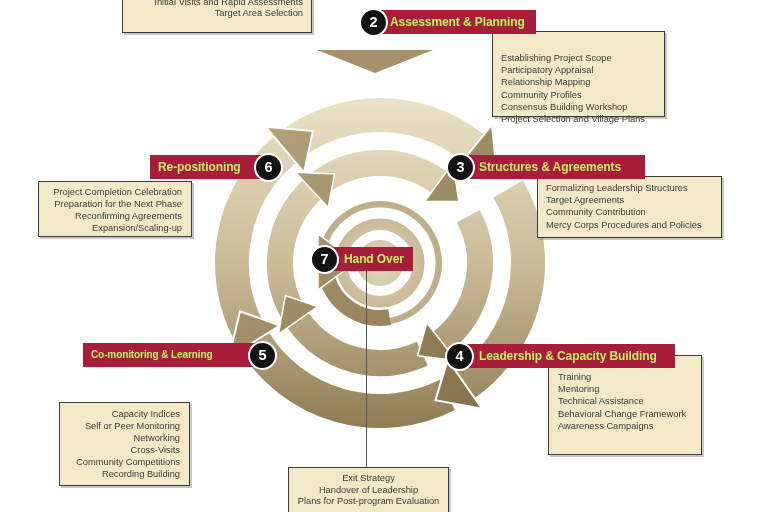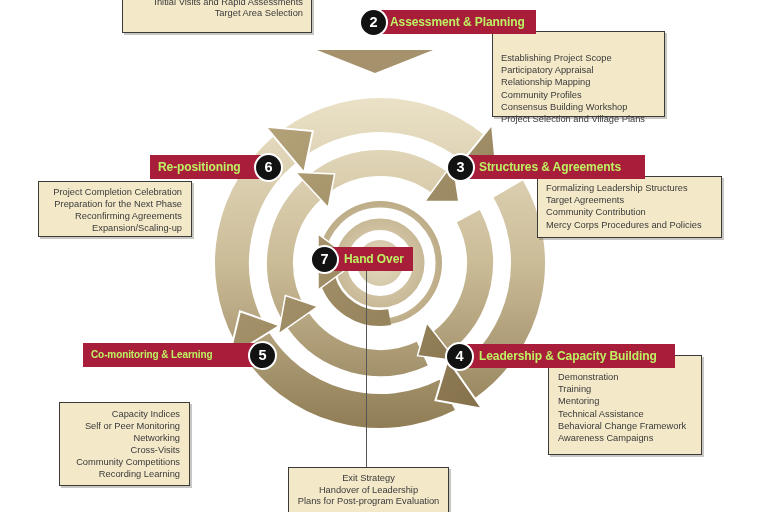--- a/index.html
+++ b/index.html
@@ -139,27 +139,26 @@
   </div>
 
   <div class="bar pad-r" style="left:83px;top:343px;width:180px;font-size:10px;">Co-monitoring &amp; Learning</div>
   <div class="badge" style="left:248px;top:341px;">5</div>
   <div class="box" style="left:59px;top:366px;width:131px;height:84px;padding:5px 9px;text-align:right;line-height:12px;margin-top:36px;">
     <div class="li">Capacity Indices</div>
     <div class="li">Self or Peer Monitoring</div>
     <div class="li">Networking</div>
     <div class="li">Cross-Visits</div>
     <div class="li">Community Competitions</div>
-    <div class="li">Recording Learning</div>
+    <div class="li">Recording Building</div>
   </div>
 
   <div class="bar pad-l" style="left:459px;top:344px;width:216px;">Leadership &amp; Capacity Building</div>
   <div class="badge" style="left:445px;top:342px;">4</div>
   <div class="box" style="left:548px;top:355px;width:154px;height:100px;padding:15px 9px 5px;text-align:left;line-height:12.2px;">
-    <div class="li">Demonstration</div>
     <div class="li">Training</div>
     <div class="li">Mentoring</div>
     <div class="li">Technical Assistance</div>
     <div class="li">Behavioral Change Framework</div>
     <div class="li">Awareness Campaigns</div>
   </div>
 
 </div>
 
 </body></html>

